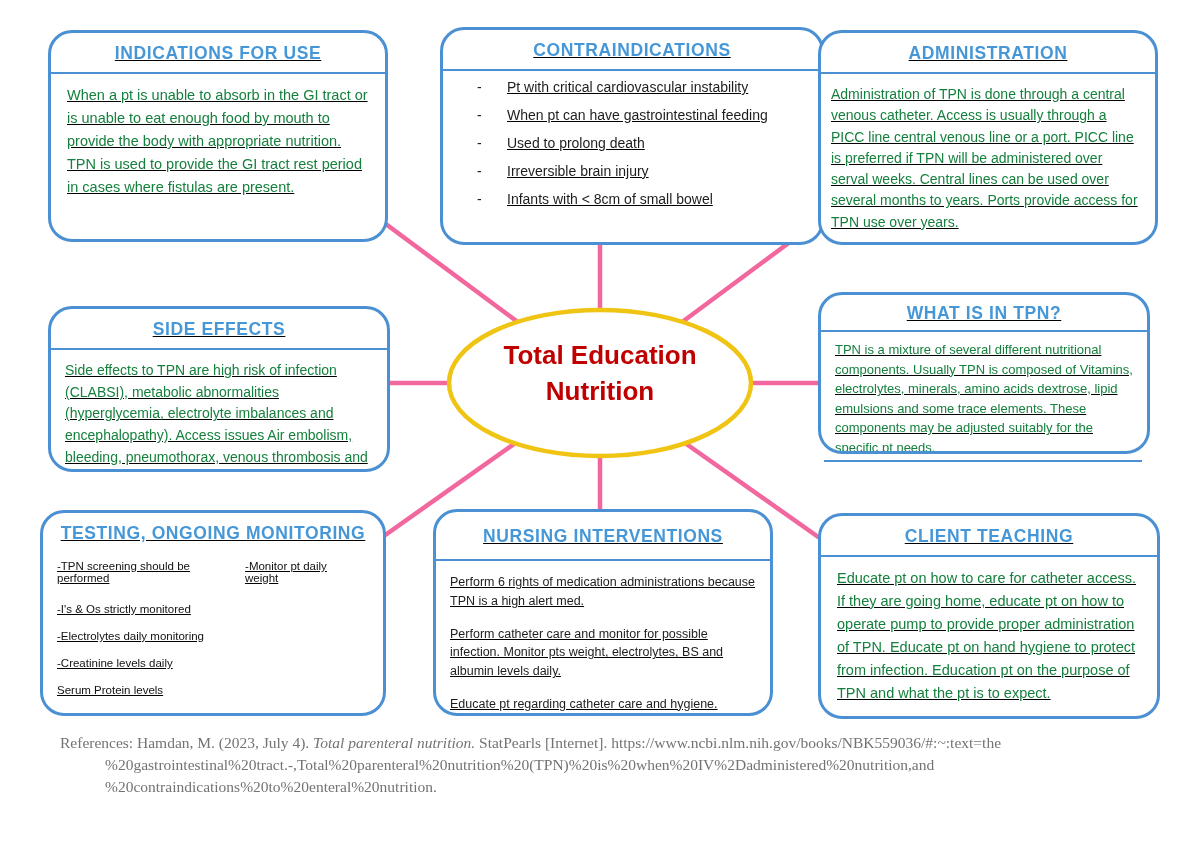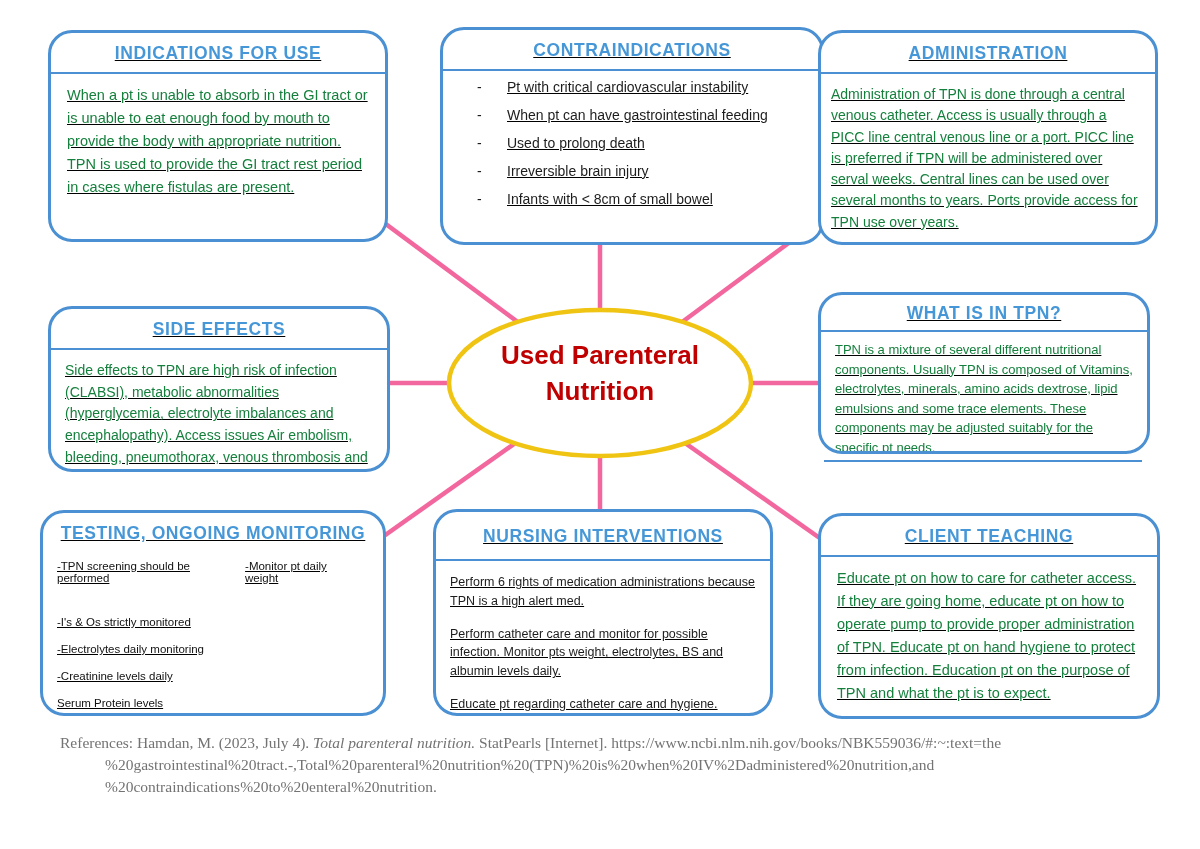--- a/index.html
+++ b/index.html
@@ -25,21 +25,21 @@
   }
   
   .dash-list{list-style:none;margin:6px 0 0 0;padding:0 10px 0 34px;font-size:14px;line-height:1.5;}
   .dash-list li{position:relative;padding-left:30px;margin-bottom:7px;color:#1d1d1d;}
   .dash-list li::before{content:"-";position:absolute;left:0;top:0;}
   
   .small-body{font-size:13px;line-height:1.5;padding:8px 14px;}
   .se-body{font-size:14px;line-height:1.55;padding:10px 14px;}
   
   .testing-body{padding:8px 14px;font-size:11.5px;color:#111;}
-  .testing-row{display:flex;justify-content:space-between;padding-right:6px;margin-bottom:32px;}
+  .testing-row{display:flex;justify-content:space-between;padding-right:6px;margin-bottom:19px;}
   .testing-item{margin-bottom:15px;}
   
   .nursing-body{font-size:12.5px;line-height:1.5;padding:12px 14px;color:#1d1d1d;}
   .nursing-body p{margin:0 0 14px 0;}
   .report-big{font-size:15px;}
   
   #center-label{
     position:absolute;z-index:3;left:450px;top:338px;width:300px;
     text-align:center;color:#C00000;font-size:26px;font-weight:700;
     line-height:1.38;
@@ -70,21 +70,21 @@
       <line x1="600" y1="383" x2="360" y2="383"></line>
       <line x1="600" y1="383" x2="850" y2="383"></line>
       <line x1="600" y1="383" x2="350" y2="560"></line>
       <line x1="600" y1="383" x2="600" y2="560"></line>
       <line x1="600" y1="383" x2="865" y2="570"></line>
     </g>
     <ellipse cx="600" cy="383" rx="151" ry="73" fill="#ffffff" stroke="#F0C413" stroke-width="4.5"></ellipse>
   </svg>
 
   <div id="center-label">
-    <div>Used Parenteral</div>
+    <div>Total Education</div>
     <div>Nutrition</div>
   </div>
 
   <div class="node-box with-sep" style="left:48px;top:30px;width:340px;height:212px;">
     <div class="node-title">INDICATIONS FOR USE</div>
     <div class="node-body">When a pt is unable to absorb in the GI tract or is unable to eat enough food by mouth to provide the body with appropriate nutrition. TPN is used to provide the GI tract rest period in cases where fistulas are present.</div>
   </div>
 
   <div class="node-box with-sep" style="left:432px;top:27px;width:384px;height:218px;margin-left:8px;">
     <div class="node-title">CONTRAINDICATIONS</div>

